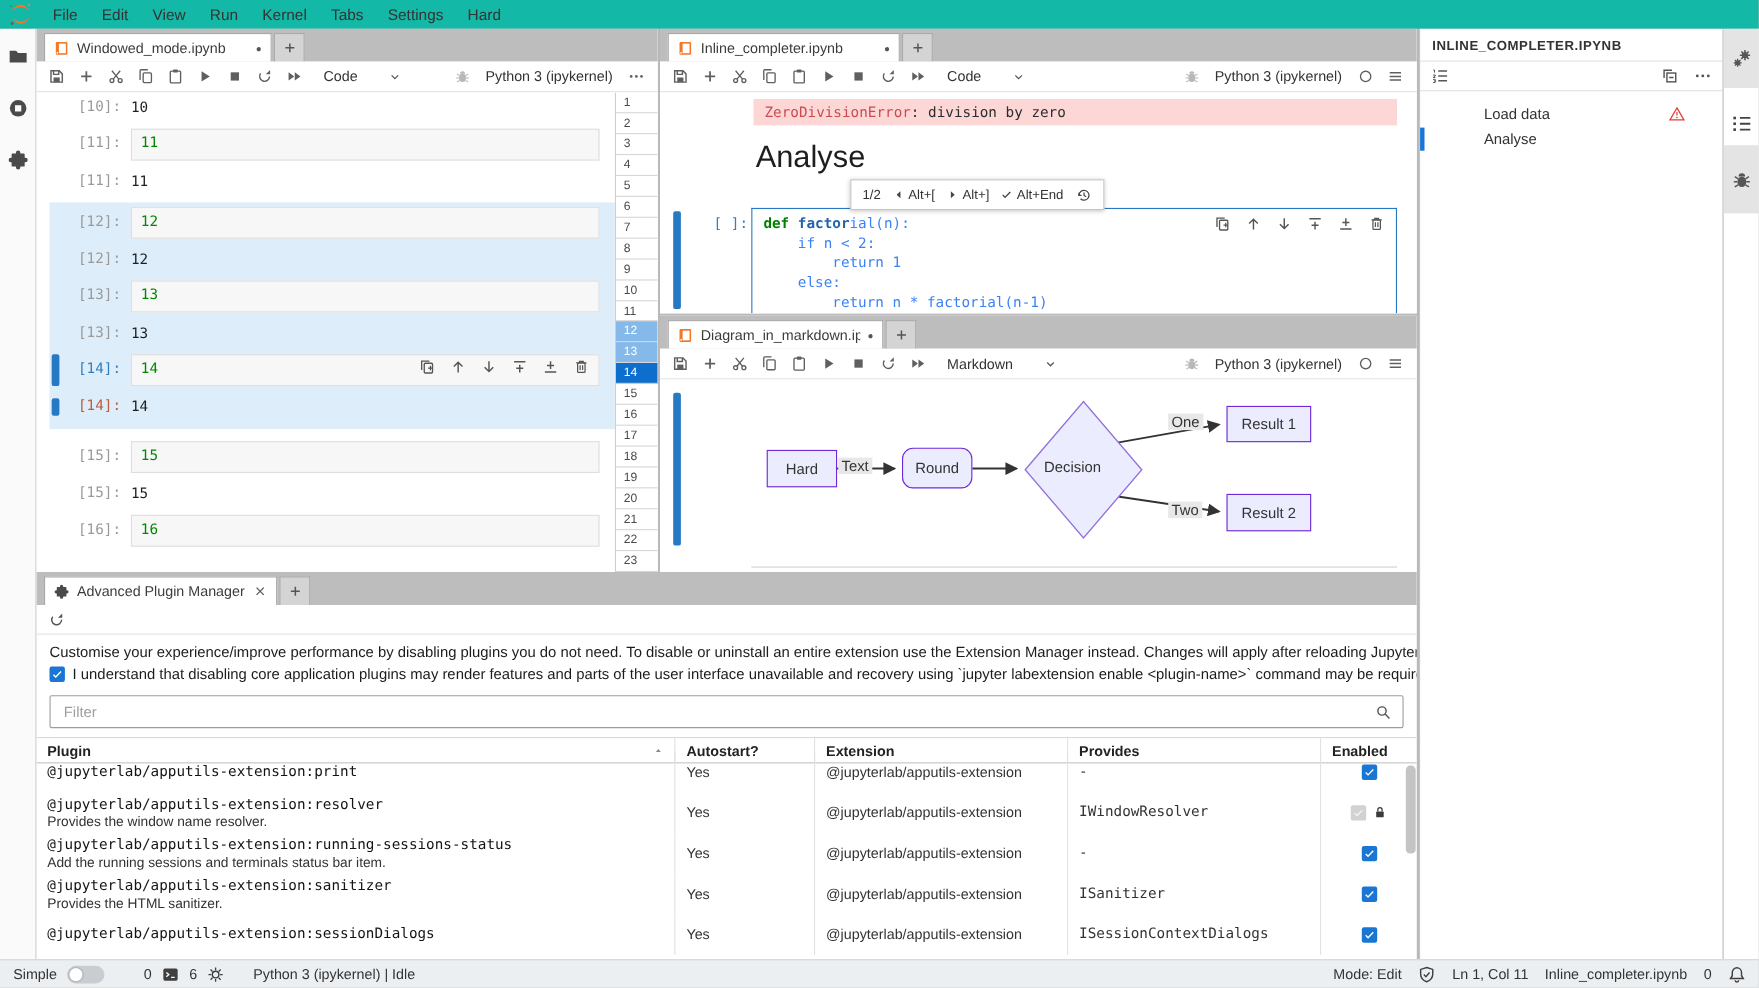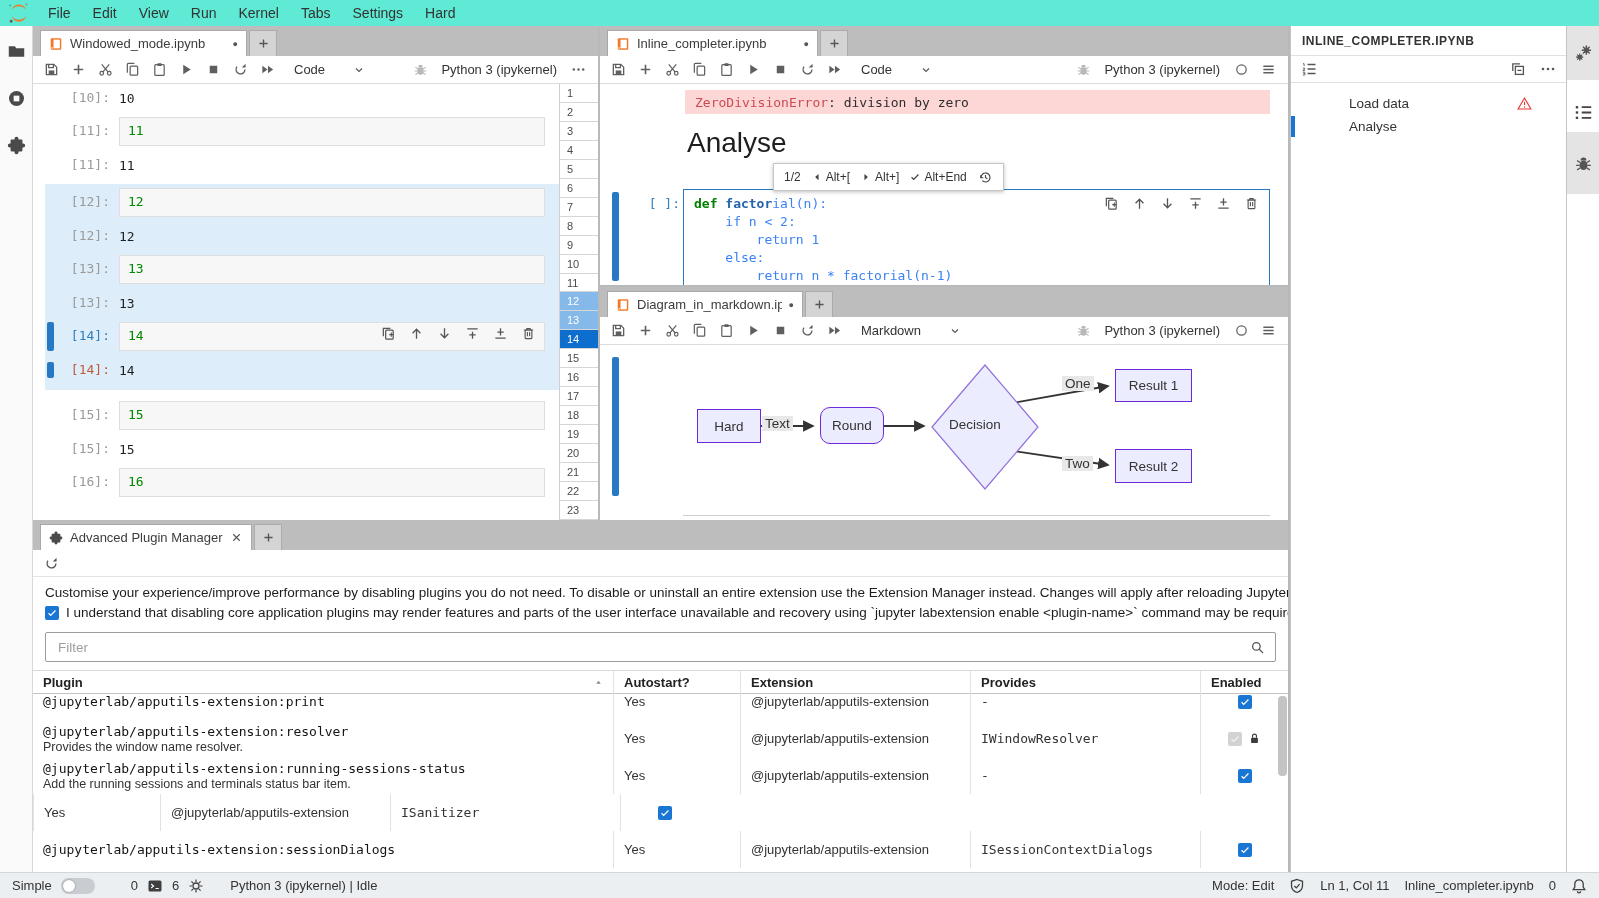--- a/index.html
+++ b/index.html
@@ -4,21 +4,21 @@
 <style>
   *{box-sizing:border-box}
   html,body{margin:0;padding:0;background:#fff}
   .app{position:relative;width:1599px;height:898px;overflow:hidden;background:#b9b9b9;
        font-family:"Liberation Sans",sans-serif;color:#333;font-size:13px}
   .icn{display:inline-flex;width:15px;height:15px;flex:none}
   .icn svg{width:100%;height:100%}
   .icn.tiny{width:10px;height:10px}
 
   
-  .menubar{position:absolute;left:0;top:0;width:1599px;height:26px;background:#5eead4;
+  .menubar{position:absolute;left:0;top:0;width:1599px;height:26px;background:#14b8a6;
            display:flex;align-items:center;z-index:5}
   .logo{width:24px;height:22px;margin:0 6px 0 7px;display:flex;align-items:center}
   .menu-item{padding:3px 11px;font-size:14px;color:#333;cursor:default}
 
   
   .lstrip{position:absolute;left:0;top:26px;width:33px;height:846px;background:#fafafa;
           border-right:1px solid #d8d8d8;display:flex;flex-direction:column;align-items:center;
           padding-top:16px;gap:28px;z-index:4}
   .lstrip .icn{width:19px;height:19px;color:#4a4a4a}
   .rstrip{position:absolute;left:1566px;top:26px;width:33px;height:846px;background:#fff;
@@ -949,20 +949,24 @@
               <span class="pcb">
                 <span class="icn">
                   <svg viewBox="0 0 16 16">
                     <path d="M2.5 8.5l3.4 3.4L13.5 4" fill="none" stroke="currentColor" stroke-width="2"></path>
                   </svg>
                 </span>
               </span>
             </div>
           </div>
           <div class="ptr">
+            <div class="ptd c1">
+              <div class="pname">@jupyterlab/apputils-extension:sanitizer</div>
+              <div class="pdesc">Provides the HTML sanitizer.</div>
+            </div>
             <div class="ptd c2">Yes</div>
             <div class="ptd c3">@jupyterlab/apputils-extension</div>
             <div class="ptd c4 mono">ISanitizer</div>
             <div class="ptd c5">
               <span class="pcb">
                 <span class="icn">
                   <svg viewBox="0 0 16 16">
                     <path d="M2.5 8.5l3.4 3.4L13.5 4" fill="none" stroke="currentColor" stroke-width="2"></path>
                   </svg>
                 </span>

